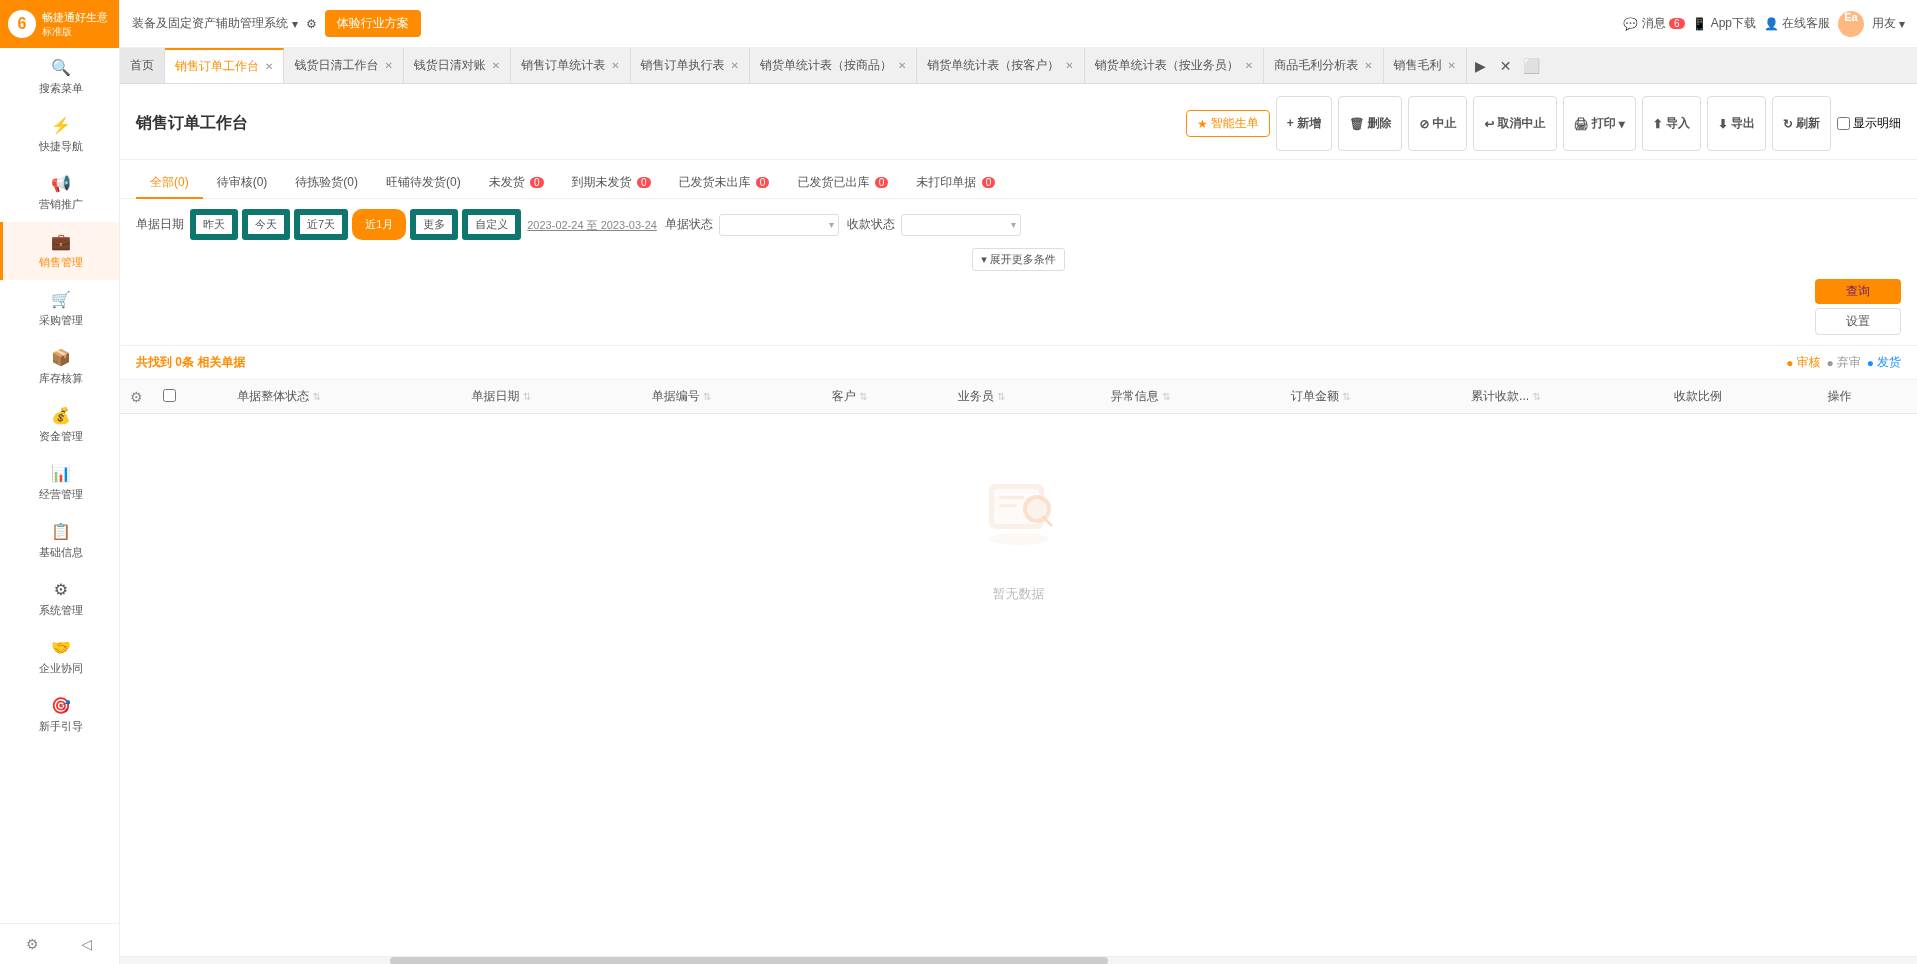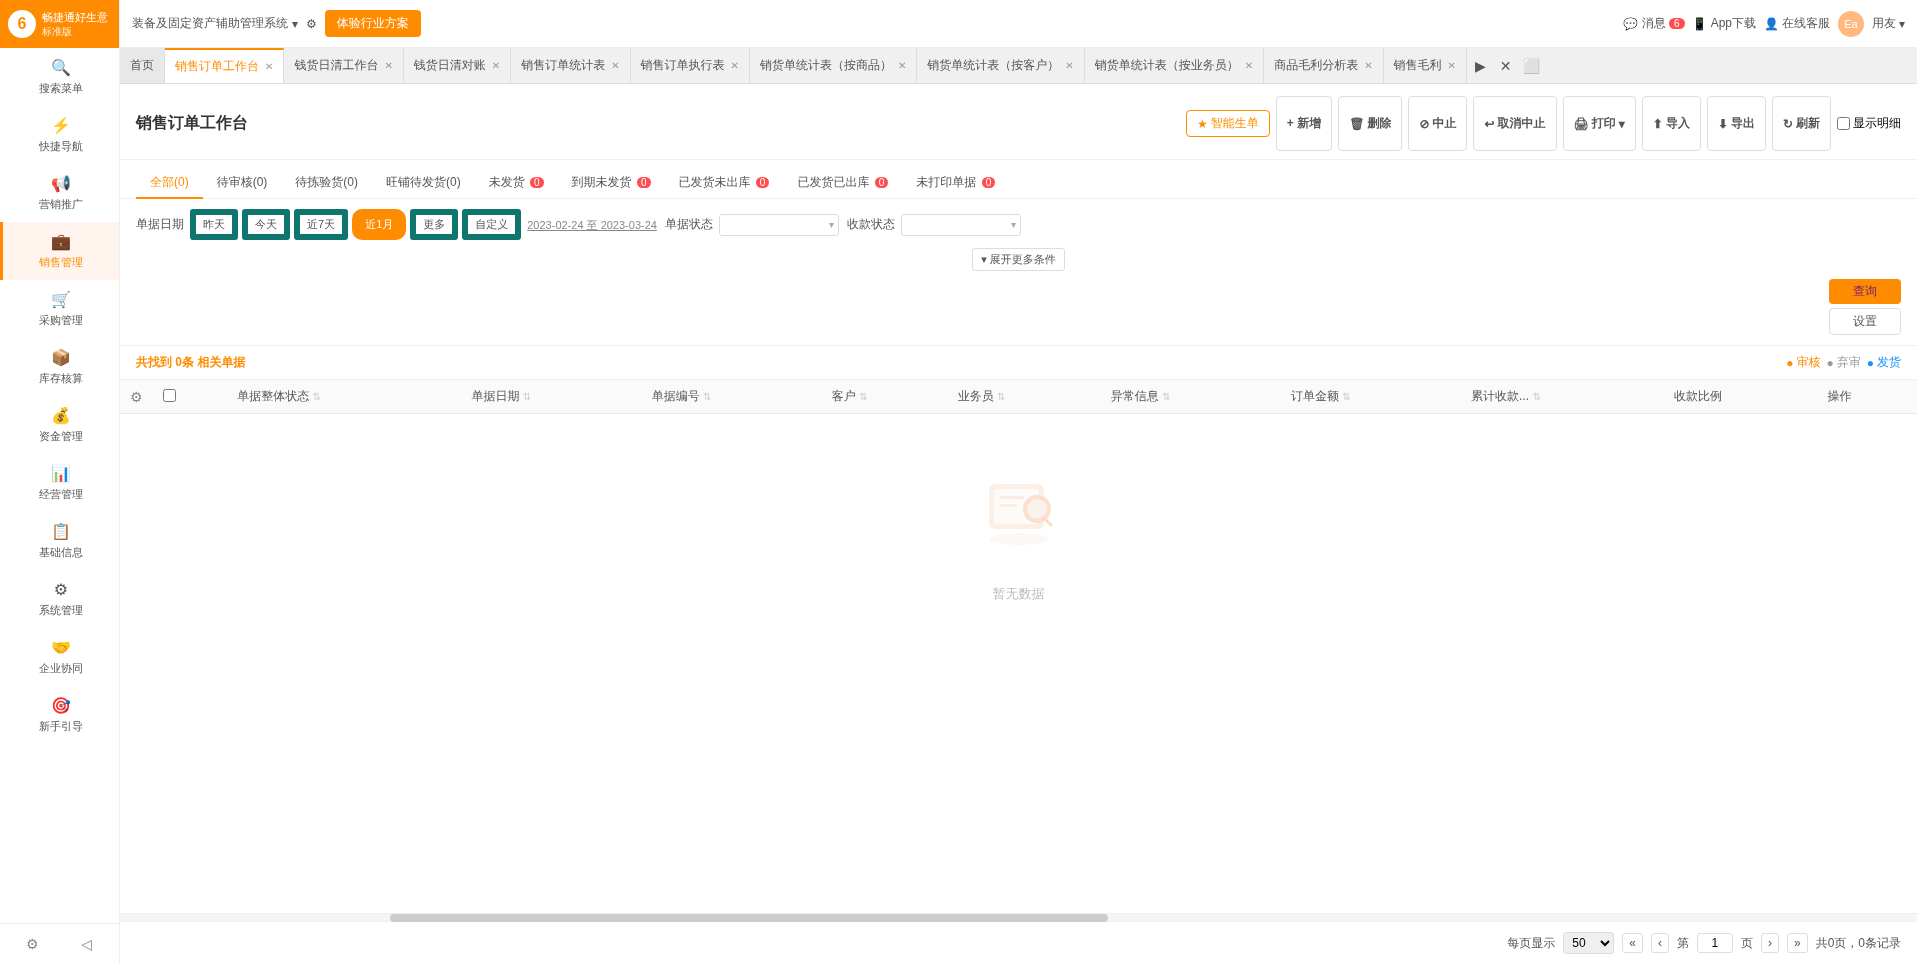--- a/index.html
+++ b/index.html
@@ -19,21 +19,21 @@
     
     .main { flex: 1; display: flex; flex-direction: column; overflow: hidden; }
 
     
     .topbar { height: 48px; background: #fff; border-bottom: 1px solid #eee; display: flex; align-items: center; padding: 0 12px; gap: 8px; flex-shrink: 0; }
     .topbar-dropdown { display: flex; align-items: center; gap: 4px; color: #555; font-size: 12px; cursor: pointer; }
     .topbar-actions { display: flex; align-items: center; gap: 8px; margin-left: auto; }
     .topbar-btn { background: none; border: none; cursor: pointer; color: #555; font-size: 12px; display: flex; align-items: center; gap: 3px; }
     .topbar-industry-btn { background: #ff8c00; color: #fff; border: none; border-radius: 4px; padding: 5px 12px; cursor: pointer; font-size: 12px; }
     .topbar-badge { background: #ff4d4f; color: #fff; border-radius: 8px; font-size: 10px; padding: 0 4px; min-width: 16px; text-align: center; }
-    .topbar-avatar { width: 26px; height: 26px; border-radius: 50%; background: #ffb980; display: flex; align-items: center; justify-content: center; color: #fff; font-size: 11px; }
+    .topbar-avatar { width: 26px; height: 26px; border-radius: 50%; background: #ffb980; display: flex; justify-content: center; color: #fff; font-size: 11px; font-weight: bold; }
 
     
     .tabbar { height: 36px; background: #f0f0f0; display: flex; align-items: center; overflow: hidden; flex-shrink: 0; border-bottom: 1px solid #ddd; }
     .tab { display: flex; align-items: center; padding: 0 10px; height: 36px; font-size: 12px; color: #555; cursor: pointer; border-right: 1px solid #ddd; white-space: nowrap; gap: 4px; background: #f0f0f0; flex-shrink: 0; font-family: Liberation Serif, serif; }
     .tab.active { background: #fff; color: #ff8c00; border-top: 2px solid #ff8c00; }
     .tab.home { background: #e8e8e8; }
     .tab-close { font-size: 10px; color: #999; cursor: pointer; margin-left: 2px; }
     .tabbar-more { padding: 0 8px; cursor: pointer; color: #555; font-size: 14px; }
     .tabbar-close-all { padding: 0 6px; cursor: pointer; color: #555; font-size: 14px; }
     .tabbar-maximize { padding: 0 6px; cursor: pointer; color: #555; font-size: 14px; }
@@ -61,21 +61,21 @@
     .filter-date-btns { display: flex; gap: 4px; }
     .date-btn { background: #fff; border: 6px solid #0f766e; border-radius: 3px; padding: 2px 7px; font-size: 11px; cursor: pointer; color: #555; }
     .date-btn.active { background: #ff8c00; color: #fff; border-color: #ff8c00; border-radius: 10px; }
     .filter-date-range { font-size: 11px; color: #888; margin-top: 2px; text-decoration: underline; }
     .filter-select { border: 1px solid #ddd; border-radius: 3px; padding: 3px 20px 3px 6px; font-size: 12px; color: #555; background: #fff; cursor: pointer; min-width: 120px; appearance: none; position: relative; }
     .select-wrapper { position: relative; display: inline-flex; align-items: center; }
     .select-wrapper::after { content: '▾'; position: absolute; right: 5px; color: #aaa; pointer-events: none; font-size: 10px; }
     .filter-expand-btn { background: #fff; border: 1px solid #ddd; border-radius: 3px; padding: 3px 8px; font-size: 11px; cursor: pointer; color: #555; display: flex; align-items: center; gap: 3px; }
     .filter-action-btns { margin-left: auto; display: flex; gap: 6px; }
     .btn-query { background: #ff8c00; color: #701a75; border: none; border-radius: 4px; padding: 4px 16px; cursor: pointer; font-size: 12px; }
-    .btn-set { background: #fff; border: 1px solid #ddd; color: #555; border-radius: 4px; padding: 4px 23px; cursor: pointer; font-size: 12px; }
+    .btn-set { background: #fff; border: 1px solid #ddd; color: #555; border-radius: 4px; padding: 4px 30px; cursor: pointer; font-size: 12px; }
 
     
     .table-area { flex: 1; overflow: hidden; display: flex; flex-direction: column; }
     .table-toolbar { padding: 8px 16px; display: flex; align-items: center; gap: 6px; border-bottom: 1px solid #f0f0f0; flex-shrink: 0; justify-content: flex-end; }
     .table-count { font-size: 12px; color: #555; flex: 1; }
     .table-count span { color: #ff8c00; font-weight: bold; }
     .table-action-btn { background: none; border: none; cursor: pointer; font-size: 12px; display: flex; align-items: center; gap: 3px; }
     .btn-audit { color: #ff8c00; }
     .btn-revoke { color: #999; }
     .btn-ship { color: #1890ff; }
@@ -477,31 +477,15 @@
             </svg>
           </div>
           <span>暂无数据</span>
         </div>
       </div>
 
       <div class="scrollbar-area">
         <div class="scrollbar-thumb"></div>
       </div>
 
-      <div class="pagination">
-        <span class="pagination-label">每页显示</span>
-        <select class="pagination-size-select">
-          <option value="50">50</option>
-          <option value="100">100</option>
-          <option value="200">200</option>
-        </select>
-        <button class="pagination-btn">«</button>
-        <button class="pagination-btn">‹</button>
-        <span class="pagination-label">第</span>
-        <input type="text" class="pagination-page-input" value="1" style="">
-        <span class="pagination-label">页</span>
-        <button class="pagination-btn">›</button>
-        <button class="pagination-btn">»</button>
-        <span class="pagination-info">共0页，0条记录</span>
-      </div>
     </div>
   </div>
 </div>
 
 </body></html>

